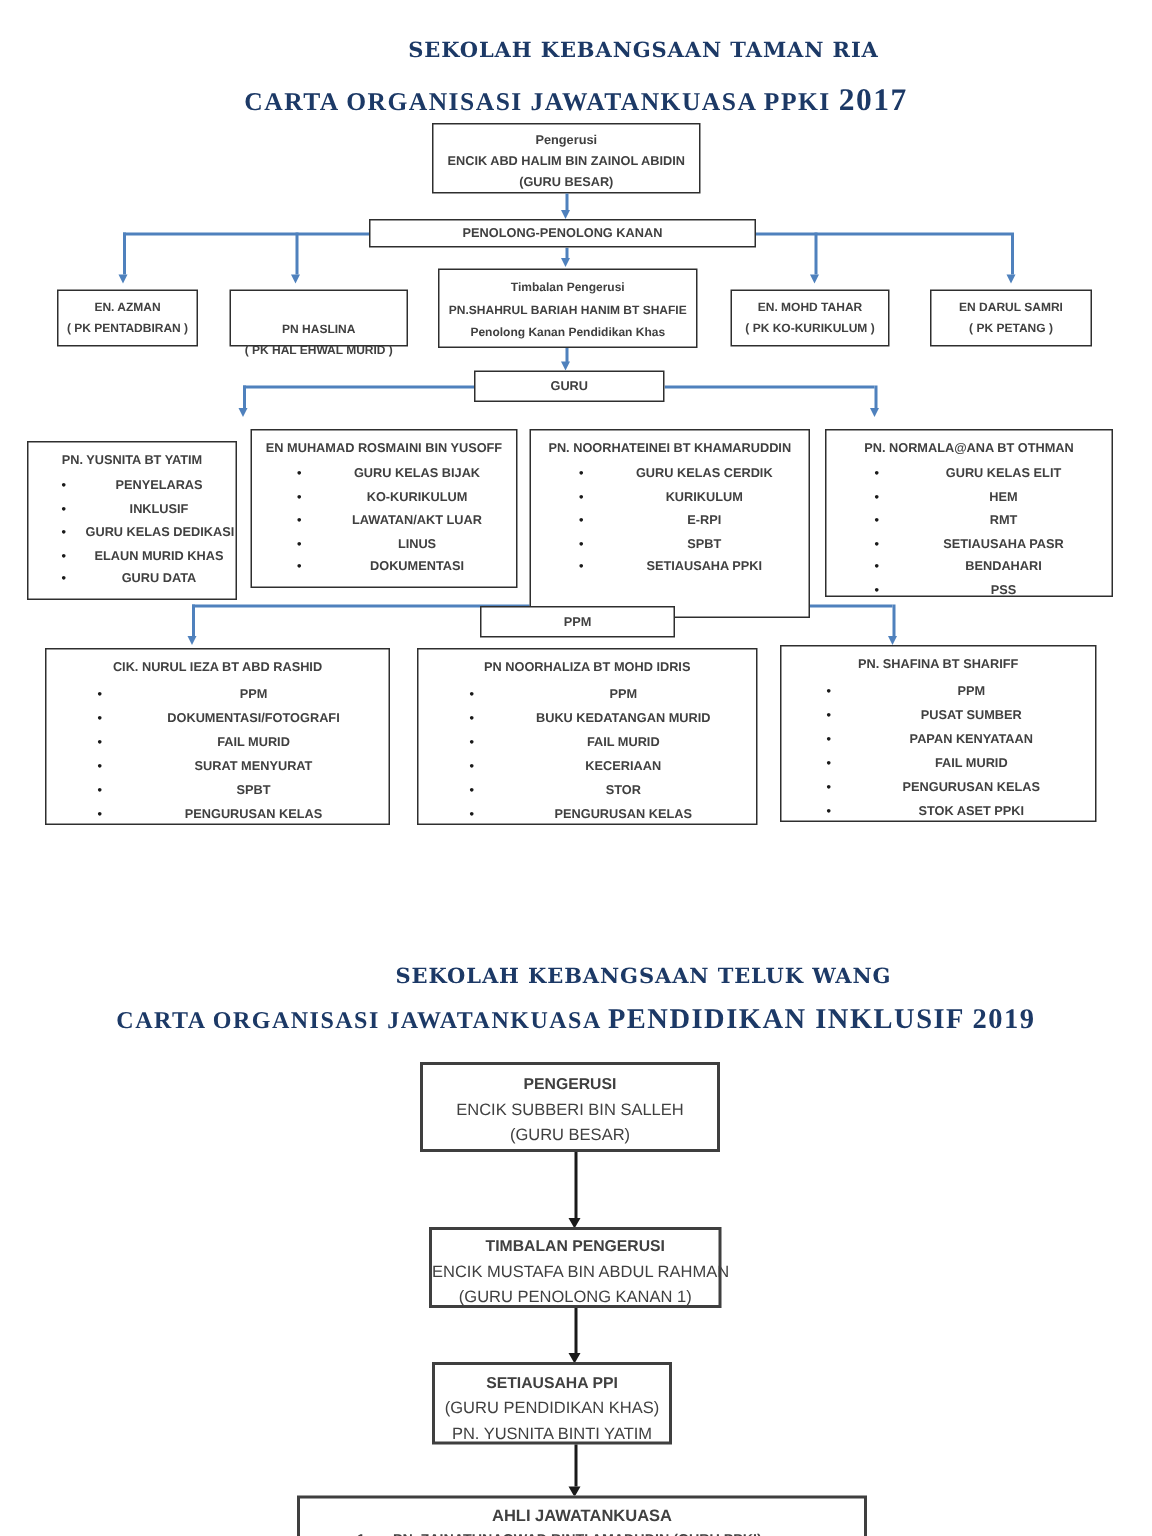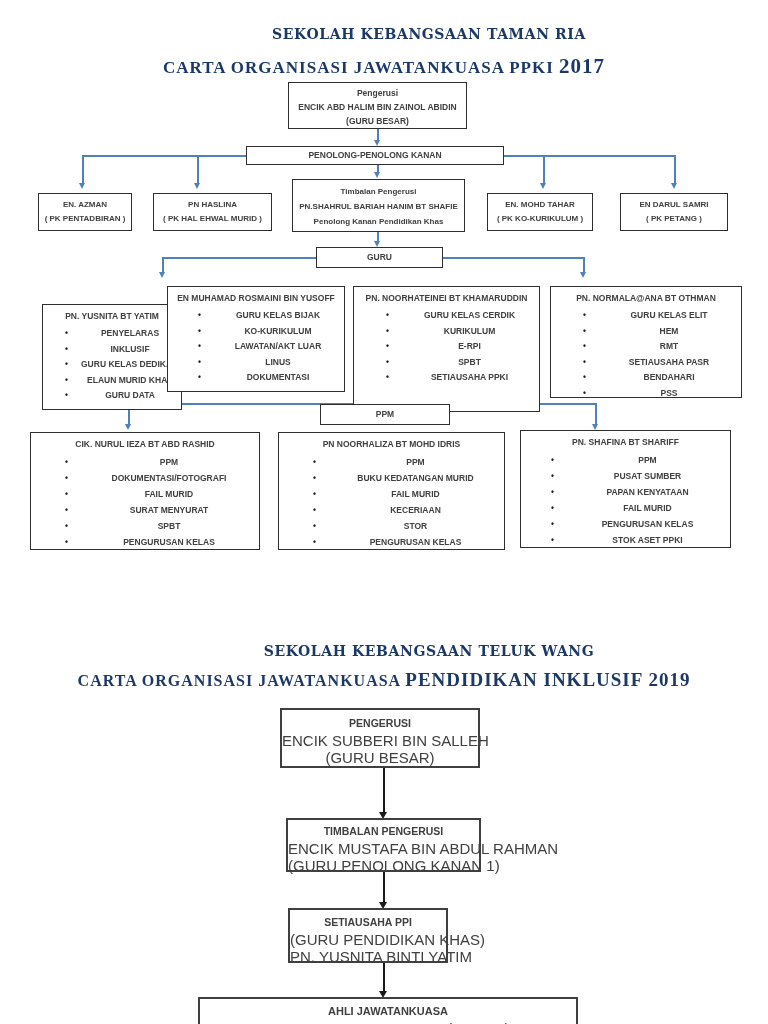--- a/index.html
+++ b/index.html
@@ -30,21 +30,21 @@
   .lb.tall li{line-height:16px;}
   
   .vb{position:absolute;width:1.5px;background:#4F81BD;}
   .hb{position:absolute;height:1.5px;background:#4F81BD;}
   .ab{position:absolute;width:0;height:0;border-left:3.5px solid transparent;
       border-right:3.5px solid transparent;border-top:6px solid #4F81BD;}
   
   .n2{position:absolute;box-sizing:border-box;border:2px solid #3f3f3f;background:#fff;
       color:#404040;text-align:center;}
   .n2 .t{font-weight:bold;font-size:10.5px;line-height:18px;padding-top:4px;}
-  .n2 .ln{font-size:15px;line-height:17px;white-space:nowrap;}
+  .n2 .ln{font-size:11px;line-height:17px;white-space:nowrap;}
   .vk{position:absolute;width:2px;background:#1a1a1a;}
   .ak{position:absolute;width:0;height:0;border-left:4.5px solid transparent;
       border-right:4.5px solid transparent;border-top:7px solid #1a1a1a;}
   .committee{position:absolute;box-sizing:border-box;border:2px solid #3f3f3f;background:#fff;color:#404040;}
   .committee .t{font-weight:bold;font-size:11px;text-align:center;margin-top:6px;}
   .committee .item{margin-top:4px;padding-left:38px;font-size:9.5px;font-weight:bold;white-space:nowrap;}
   .committee .item .num{margin-right:16px;}
 </style>
 </head>
 <body>
@@ -75,21 +75,21 @@
     <div class="ab" style="left:540px;top:183px;"></div>
     <div class="vb" style="left:674px;top:155px;height:28px;"></div>
     <div class="ab" style="left:671px;top:183px;"></div>
     <div class="vb" style="left:377px;top:165px;height:8px;"></div>
     <div class="ab" style="left:374px;top:172px;"></div>
 
     <div class="b" style="left:38px;top:193px;width:94px;height:38px;padding-top:4px;font-size:8px;">
       <div class="ln">EN. AZMAN</div>
       <div class="ln">( PK PENTADBIRAN )</div>
     </div>
-    <div class="b" style="left:153px;top:193px;width:119px;height:38px;padding-top:4px;font-size:8px;">
+    <div class="b" style="left:153px;top:193px;width:119px;height:38px;padding-top:19px;font-size:8px;">
       <div class="ln">PN HASLINA</div>
       <div class="ln">( PK HAL EHWAL MURID )</div>
     </div>
     <div class="b" style="left:292px;top:179px;width:173px;height:53px;padding-top:4px;font-size:8px;">
       <div class="ln" style="line-height:15px;">Timbalan Pengerusi</div>
       <div class="ln" style="line-height:15px;">PN.SHAHRUL BARIAH HANIM BT SHAFIE</div>
       <div class="ln" style="line-height:15px;">Penolong Kanan Pendidikan Khas</div>
     </div>
     <div class="b" style="left:487px;top:193px;width:106px;height:38px;padding-top:4px;font-size:8px;">
       <div class="ln">EN. MOHD TAHAR</div>
@@ -104,21 +104,21 @@
     <div class="ab" style="left:374px;top:241px;"></div>
     <div class="lbl" style="left:316px;top:247px;width:127px;height:21px;line-height:19px;">GURU</div>
 
     <div class="hb" style="left:162px;top:257px;width:154px;"></div>
     <div class="vb" style="left:162px;top:257px;height:16px;"></div>
     <div class="ab" style="left:159px;top:272px;"></div>
     <div class="hb" style="left:443px;top:257px;width:140px;"></div>
     <div class="vb" style="left:583px;top:257px;height:16px;"></div>
     <div class="ab" style="left:580px;top:272px;"></div>
 
-    <div class="lb" style="left:18px;top:304px;width:140px;height:106px;margin-left:24px;">
+    <div class="lb" style="left:18px;top:294px;width:140px;height:106px;">
       <div class="lb-head">PN. YUSNITA BT YATIM</div>
       <ul>
         <li>PENYELARAS</li>
         <li>INKLUSIF</li>
         <li>GURU KELAS DEDIKASI</li>
         <li>ELAUN MURID KHAS</li>
         <li>GURU DATA</li>
       </ul>
     </div>
     <div class="lb" style="left:167px;top:286px;width:178px;height:106px;">

